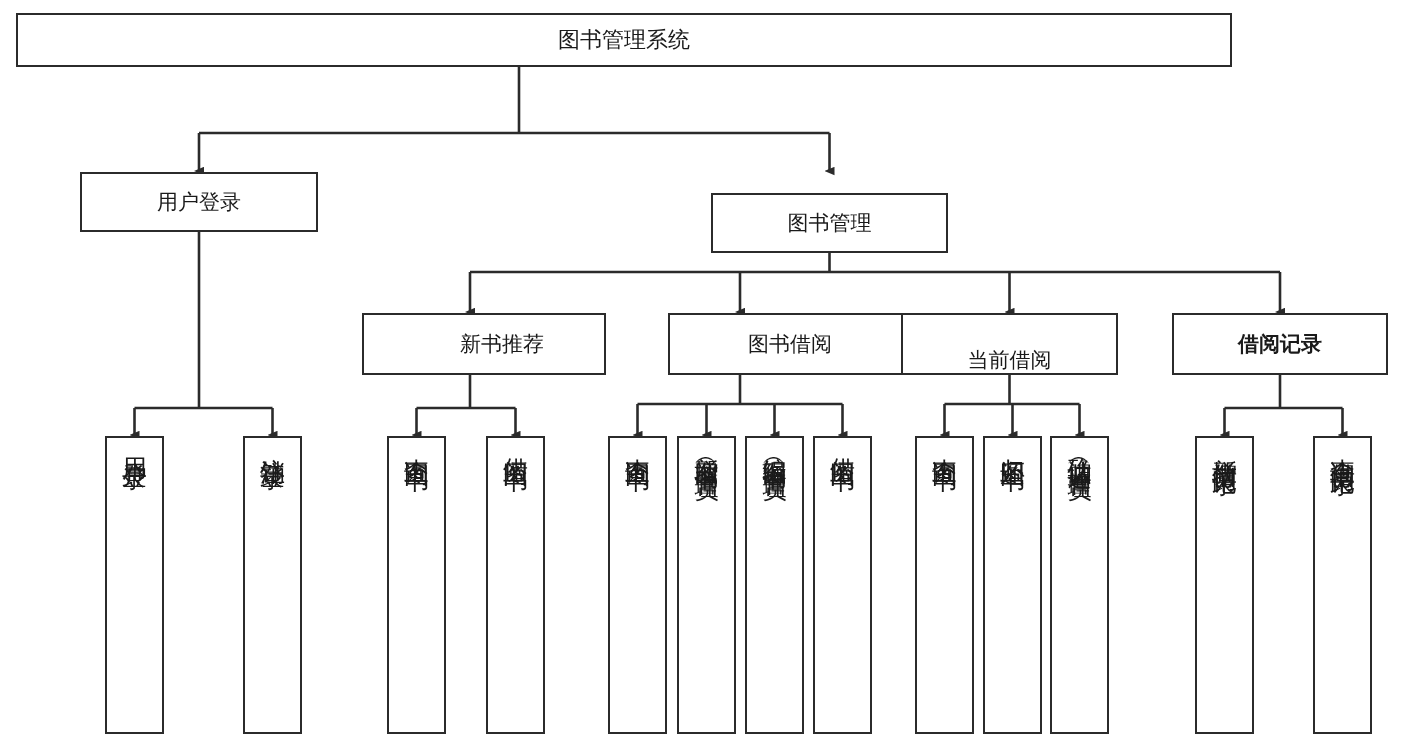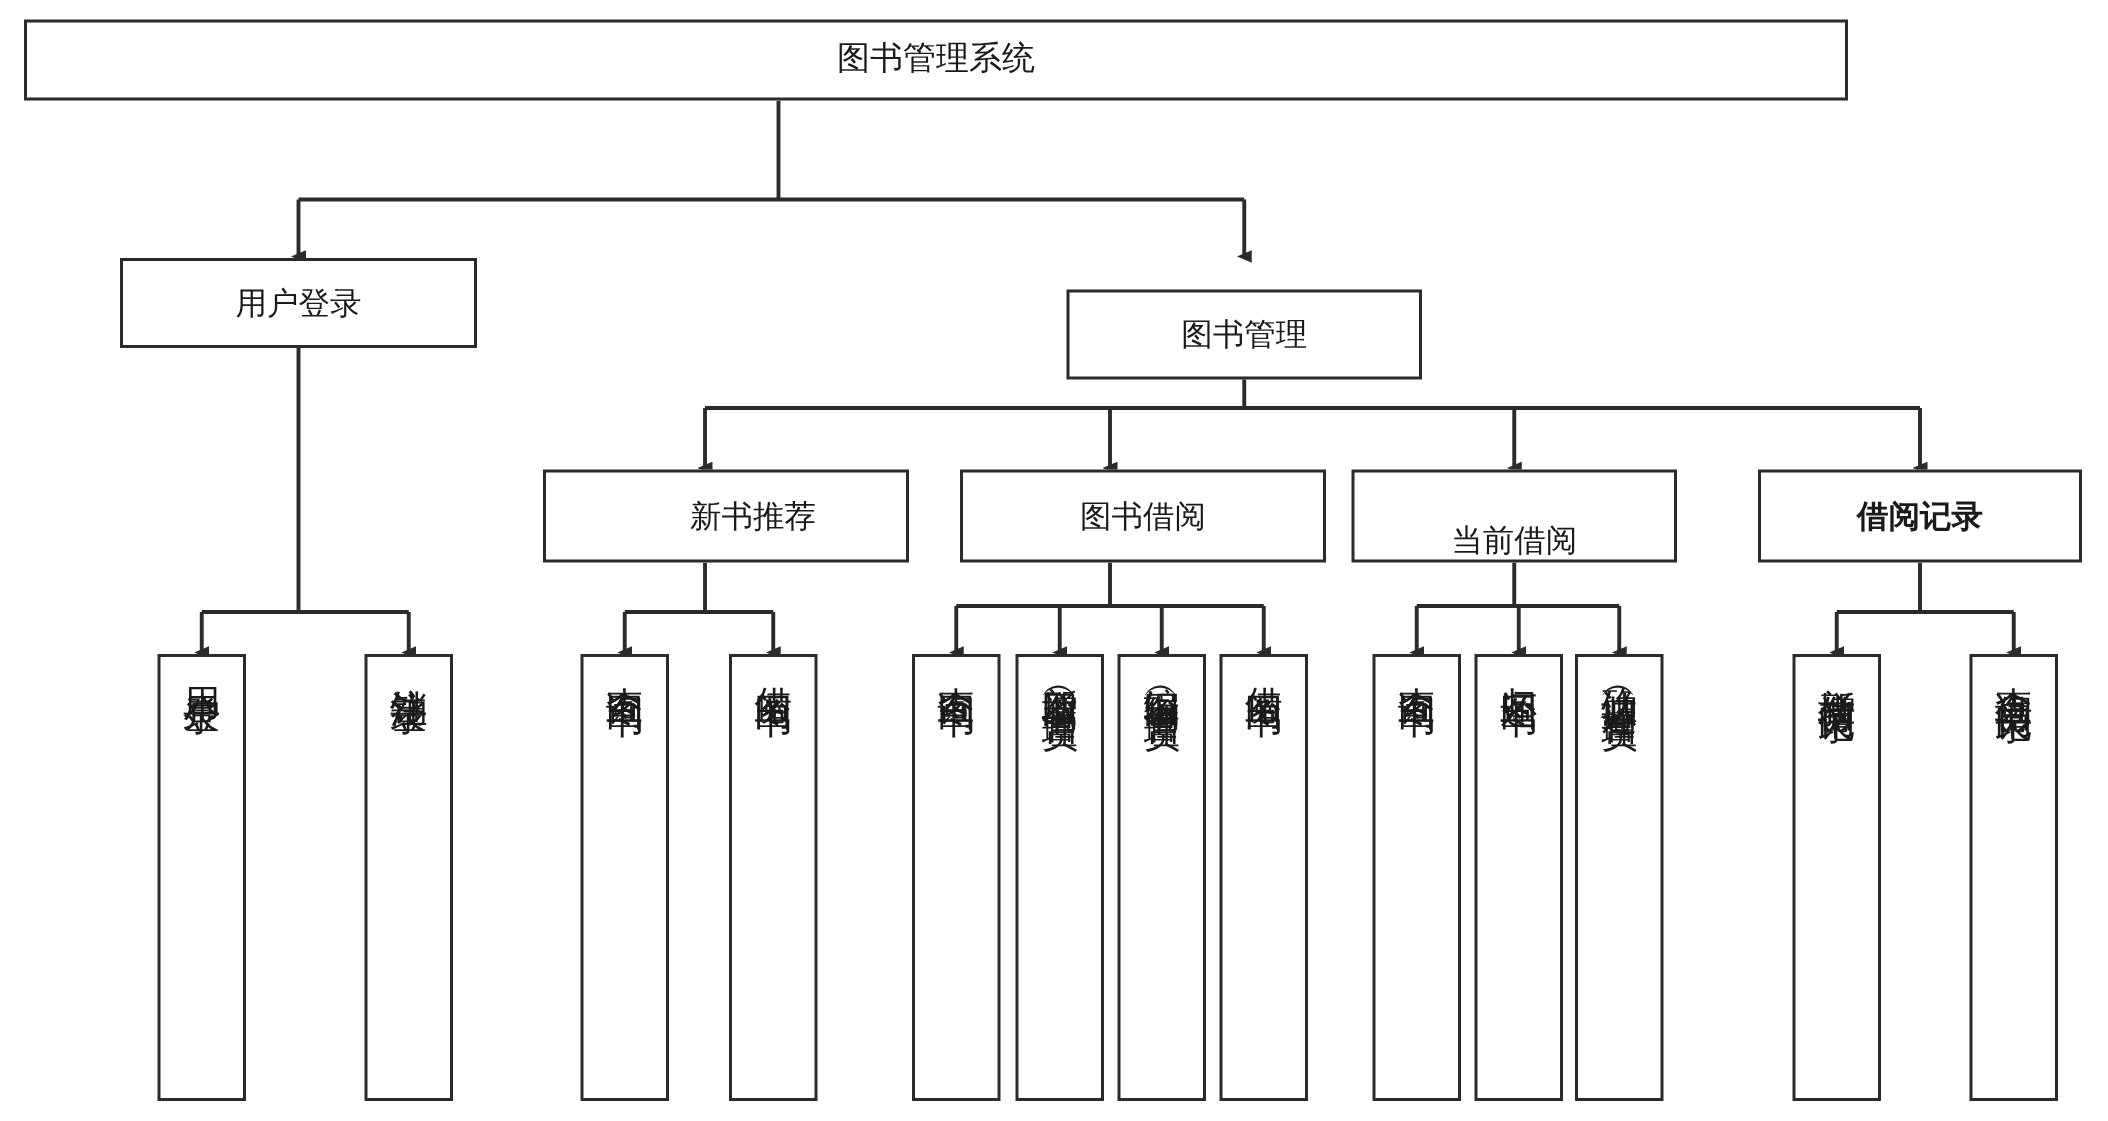--- a/index.html
+++ b/index.html
@@ -132,21 +132,21 @@
       </div>
       <div class="node horiz" style="left: 80px; top: 172px; width: 238px; height: 60px;">
         <span class="node-label">用户登录</span>
       </div>
       <div class="node horiz" style="left: 711px; top: 172px; width: 237px; height: 60px; margin-top: 21px;">
         <span class="node-label">图书管理</span>
       </div>
       <div class="node horiz" style="left: 362px; top: 313px; width: 244px; height: 62px; padding-left: 36px;">
         <span class="node-label">新书推荐</span>
       </div>
-      <div class="node horiz" style="left: 640px; top: 313px; width: 244px; height: 62px;">
+      <div class="node horiz" style="left: 668px; top: 313px; width: 244px; height: 62px;">
         <span class="node-label">图书借阅</span>
       </div>
       <div class="node horiz" style="left: 901px; top: 313px; width: 217px; height: 62px; align-items: flex-end;">
         <span class="node-label">当前借阅</span>
       </div>
       <div class="node horiz" style="left: 1172px; top: 313px; width: 216px; height: 62px; font-weight: bold;">
         <span class="node-label">借阅记录</span>
       </div>
       <div class="node vert short" style="left: 105px; top: 436px; width: 59px; height: 298px;">
         <span class="node-label">用户登录</span>

